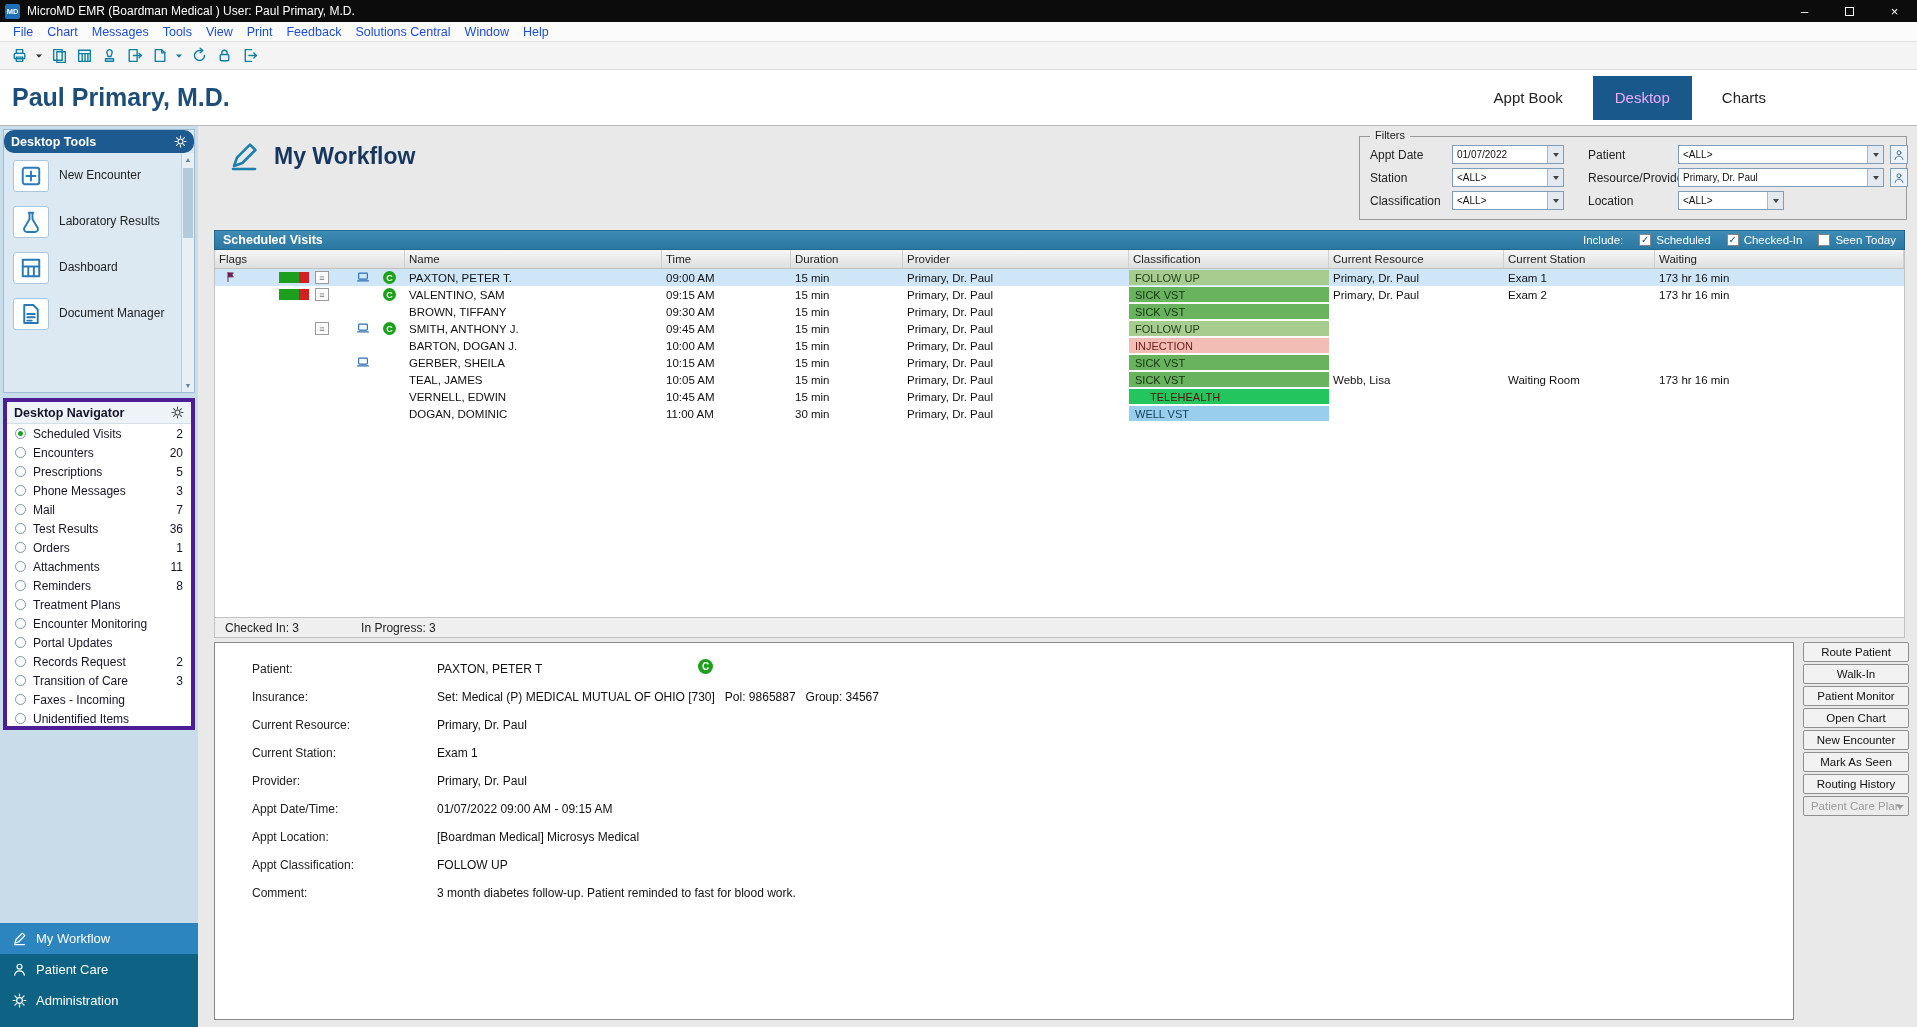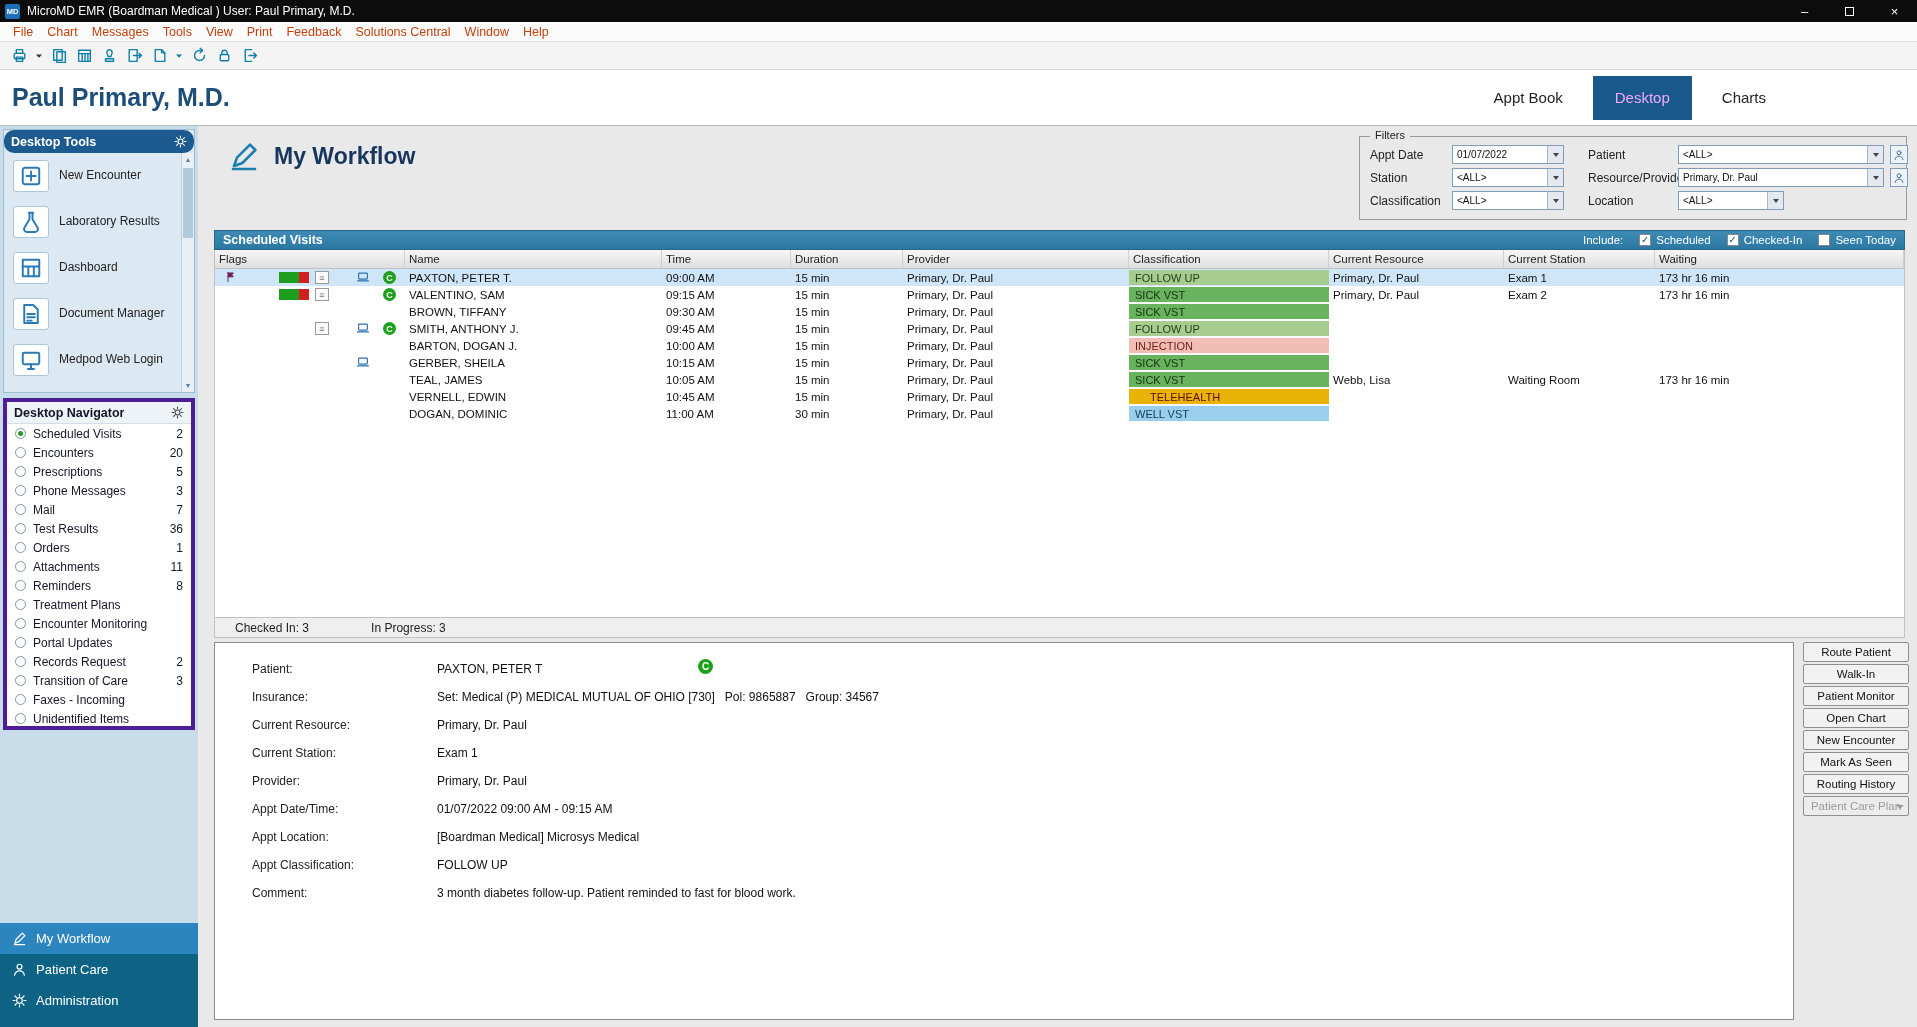--- a/index.html
+++ b/index.html
@@ -8,21 +8,21 @@
   button{font-family:inherit;}
 
   
   .titlebar{position:absolute;left:0;top:0;width:100%;height:22px;background:#0c0c0c;color:#fff;display:flex;align-items:center;font-size:12px;}
   .app-logo{width:15px;height:15px;background:#1d6fb8;color:#fff;font-size:7.5px;font-weight:bold;display:flex;align-items:center;justify-content:center;margin:0 7px 0 5px;border-radius:2px;}
   .win-controls{margin-left:auto;display:flex;height:100%;}
   .win-btn{width:45px;display:flex;align-items:center;justify-content:center;color:#fff;font-size:13px;}
   .maxbox{width:9px;height:9px;border:1px solid #fff;display:inline-block;}
 
   
-  .menubar{position:absolute;top:22px;left:0;width:100%;height:20px;background:#fbfbfb;display:flex;align-items:center;font-size:12.5px;color:#c2410c;border-bottom:1px solid #e2e2e2;padding-left:6px;}
+  .menubar{position:absolute;top:22px;left:0;width:100%;height:20px;background:#fbfbfb;display:flex;align-items:center;font-size:12.5px;color:#1d4ed8;border-bottom:1px solid #e2e2e2;padding-left:6px;}
   .menu-item{padding:0 7px;height:100%;display:flex;align-items:center;}
 
   
   .toolbar{position:absolute;top:42px;left:0;width:100%;height:28px;background:#f4f4f4;border-bottom:1px solid #d9d9d9;display:flex;align-items:center;padding-left:8px;gap:3px;}
   .tool-icon{width:22px;height:22px;display:flex;align-items:center;justify-content:center;color:#0e7fa5;}
   .tool-icon.dd{width:12px;color:#333;}
   .tool-icon.dd2{width:12px;color:#0e7fa5;}
 
   
   .header{position:absolute;top:70px;left:0;width:100%;height:56px;background:#fff;border-bottom:1px solid #b8b8b8;}
@@ -95,21 +95,21 @@
   .class-wrap{padding:1px 0;}
   .badge{height:15px;display:flex;align-items:center;padding-left:6px;font-size:11px;width:100%;}
   .flags-cell{position:relative;height:17px;padding:0;}
   .f-flagico{position:absolute;left:10px;top:2px;color:#6d2050;display:flex;}
   .f-gr{position:absolute;left:64px;top:3px;height:11px;display:flex;}
   .f-gr .g{width:20px;background:#1e9e1e;} .f-gr .r{width:10px;background:#d21f1f;}
   .f-note{position:absolute;left:100px;top:2px;width:14px;height:13px;background:#fafafa;border:1px solid #9a9a9a;font-size:9px;color:#777;display:flex;align-items:center;justify-content:center;}
   .f-mon{position:absolute;left:141px;top:1px;color:#2a6fb0;display:flex;}
   .f-chk{position:absolute;left:168px;top:2px;width:13px;height:13px;border-radius:50%;background:#1da11d;color:#fff;font-size:9px;font-weight:bold;display:flex;align-items:center;justify-content:center;}
   .v-status{height:20px;background:#efefef;border:1px solid #c2c2c2;border-top:none;display:flex;align-items:center;font-size:12px;color:#222;}
-  .v-status .s1{margin-left:20px;} .v-status .s2{margin-left:62px;}
+  .v-status .s1{margin-left:10px;} .v-status .s2{margin-left:62px;}
 
   
   .detail{position:absolute;left:16px;top:516px;width:1580px;height:378px;background:#fff;border:1px solid #8a8a8a;padding-top:12px;}
   .d-row{position:relative;height:28px;}
   .d-label{position:absolute;left:37px;top:7px;font-size:12px;color:#222;}
   .d-value{position:absolute;left:222px;top:7px;font-size:12px;color:#111;white-space:pre;}
   .d-chk{position:absolute;left:483px;top:4px;width:15px;height:15px;border-radius:50%;background:#1da11d;color:#fff;font-size:10px;font-weight:bold;display:flex;align-items:center;justify-content:center;}
   .d-extra{position:absolute;left:569px;top:5px;display:flex;align-items:center;font-size:12px;color:#222;}
   .d-extra .box{width:13px;height:13px;border:1px solid #666;background:#fff;margin-left:6px;}
 
@@ -264,29 +264,20 @@
         </div>
         <div class="tool-item">
           <span class="tico">
             <svg width="24" height="24" viewBox="0 0 16 16" fill="none" stroke="currentColor" stroke-width="1.3" stroke-linecap="round" stroke-linejoin="round">
               <path d="M3.5 2h6l3 3v9h-9z"></path>
               <path d="M5.5 8h5M5.5 10.2h5M5.5 12.4h3"></path>
             </svg>
           </span>
           <span class="tool-label">Document Manager</span>
         </div>
-        <div class="tool-item">
-          <span class="tico">
-            <svg width="24" height="24" viewBox="0 0 16 16" fill="none" stroke="currentColor" stroke-width="1.3" stroke-linecap="round" stroke-linejoin="round">
-              <rect x="2.5" y="3.2" width="11" height="7.6" rx="1"></rect>
-              <path d="M6 14h4M8 10.8V14"></path>
-            </svg>
-          </span>
-          <span class="tool-label">Medpod Web Login</span>
-        </div>
       </div>
     <div class="tools-scroll">
       <div class="scroll-btn">▲</div>
       <div class="scroll-track">
           <div class="scroll-thumb"></div>
         </div>
       <div class="scroll-btn">▼</div>
     </div>
   </div>
 
@@ -644,21 +635,21 @@
           <div class="cell">Waiting Room</div>
           <div class="cell">173 hr 16 min</div>
         </div>
         <div class="v-row grid-cols">
           <div class="cell flags-cell"></div>
           <div class="cell">VERNELL, EDWIN</div>
           <div class="cell">10:45 AM</div>
           <div class="cell">15 min</div>
           <div class="cell">Primary, Dr. Paul</div>
           <div class="cell class-wrap">
-            <div class="badge" style="background: #eab308; color: rgb(94, 10, 5); padding-left: 21px;">TELEHEALTH</div>
+            <div class="badge" style="background: #22c55e; color: rgb(94, 10, 5); padding-left: 21px;">TELEHEALTH</div>
           </div>
           <div class="cell"></div>
           <div class="cell"></div>
           <div class="cell"></div>
         </div>
         <div class="v-row grid-cols">
           <div class="cell flags-cell"></div>
           <div class="cell">DOGAN, DOMINIC</div>
           <div class="cell">11:00 AM</div>
           <div class="cell">30 min</div>

